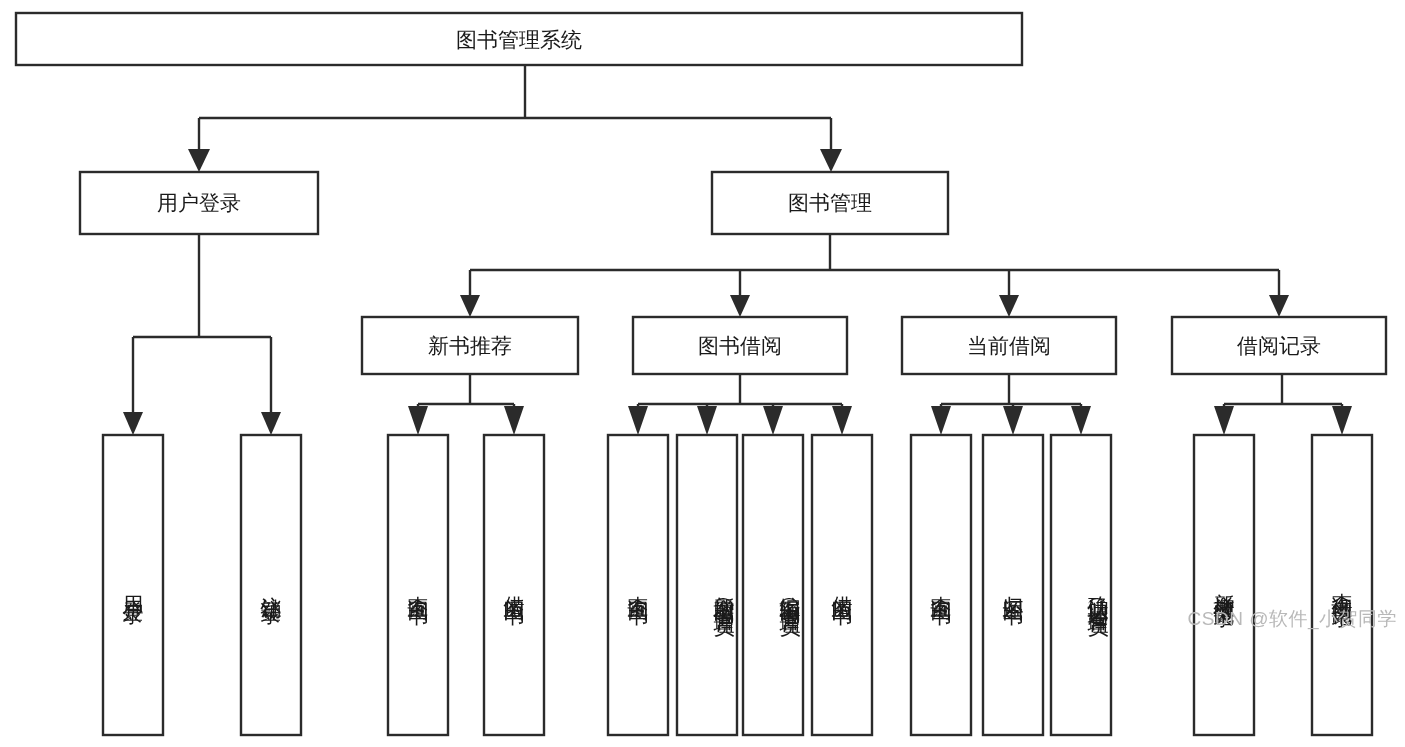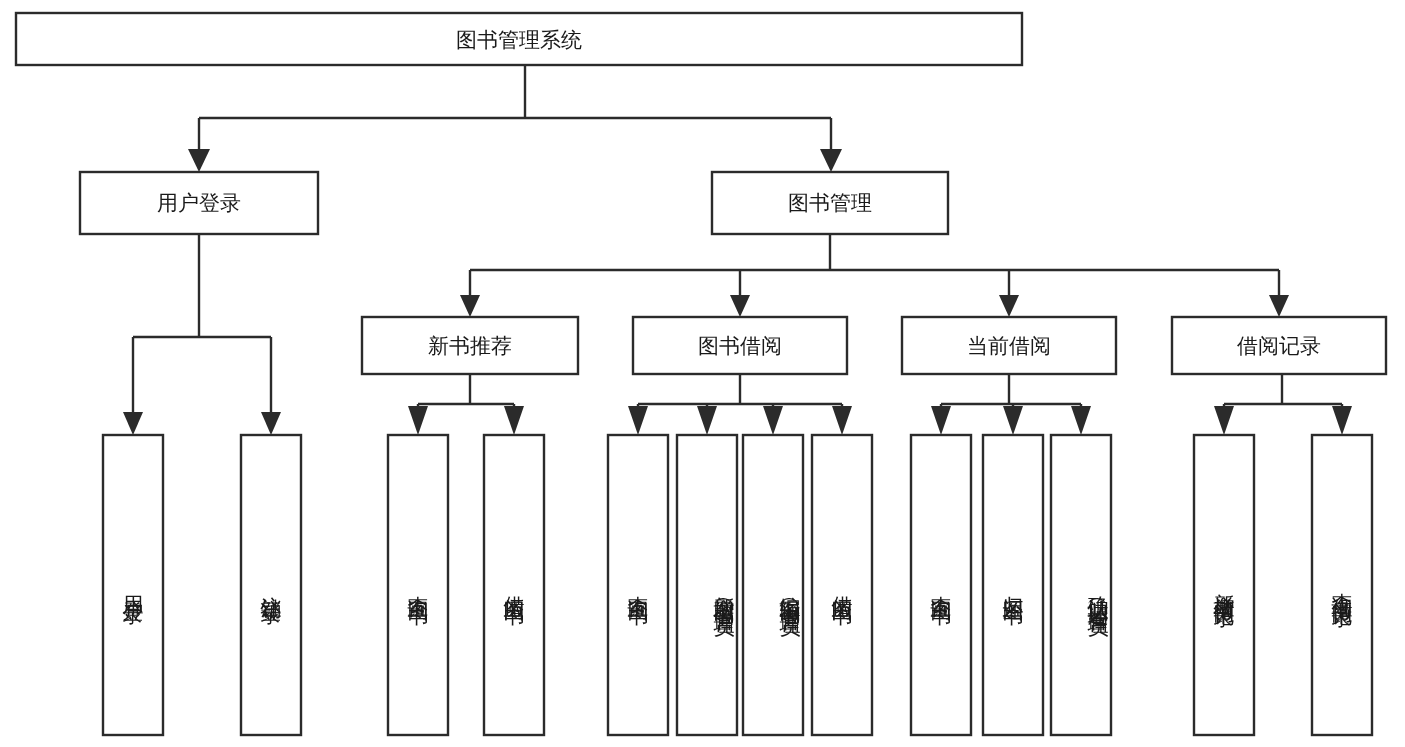--- a/index.html
+++ b/index.html
@@ -208,14 +208,15 @@
   <div class="node-label-v" style="left:608px; top:435px; width:60px; height:300px;">查询图书</div>
   <div class="node-label-v" style="left:677px; top:435px; width:60px; height:300px; align-items:flex-start; padding-top:14px; box-sizing:border-box;">新增图书（管理员）</div>
   <div class="node-label-v" style="left:743px; top:435px; width:60px; height:300px; align-items:flex-start; padding-top:14px; box-sizing:border-box;">编辑图书（管理员）</div>
   <div class="node-label-v" style="left:812px; top:435px; width:60px; height:300px;">借阅图书</div>
   <div class="node-label-v" style="left:911px; top:435px; width:60px; height:300px;">查询图书</div>
   <div class="node-label-v" style="left:983px; top:435px; width:60px; height:300px;">归还图书</div>
   <div class="node-label-v" style="left:1051px; top:435px; width:60px; height:300px; align-items:flex-start; padding-top:14px; box-sizing:border-box;">确认归还（管理员）</div>
   <div class="node-label-v" style="left:1194px; top:435px; width:60px; height:300px;">新增借阅记录</div>
   <div class="node-label-v" style="left:1312px; top:435px; width:60px; height:300px;">查询借阅记录</div>
 
+  <div class="watermark">CSDN @软件_小贺同学</div>
 
 </div>
 
 </body></html>

